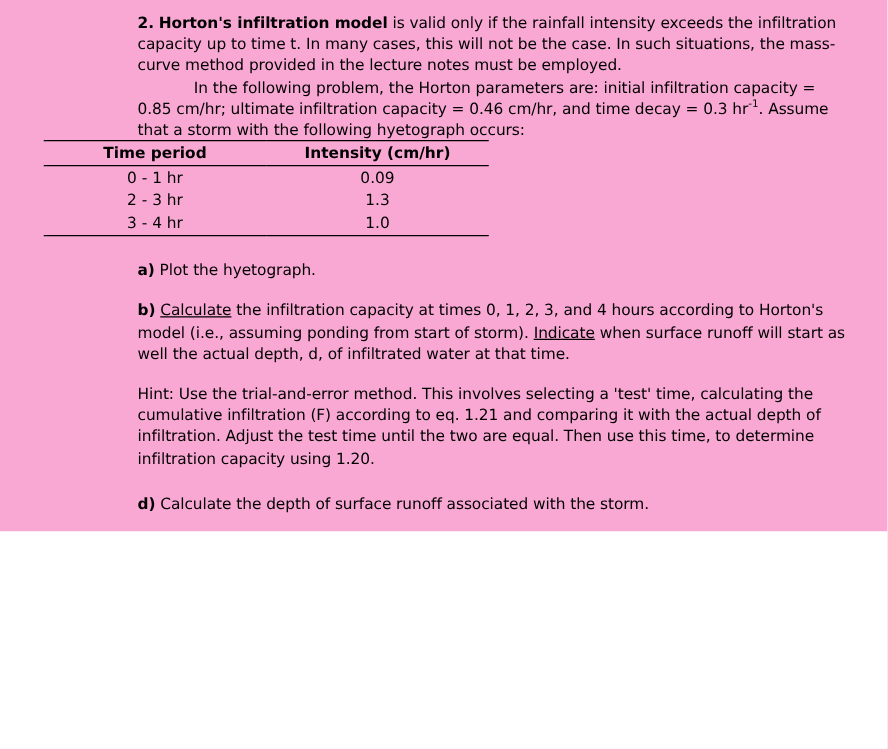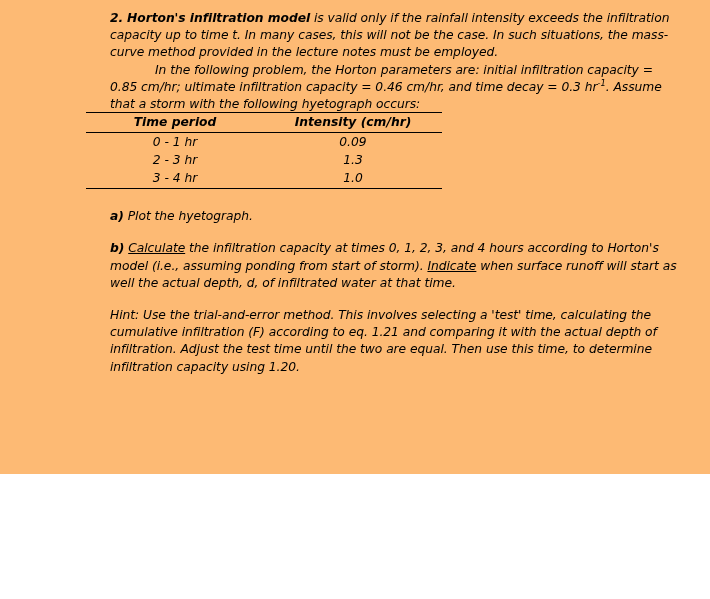--- a/index.html
+++ b/index.html
@@ -10,25 +10,24 @@
   body {
     width: 710px;
     height: 599px;
     overflow: hidden;
     font-family: "DejaVu Sans", sans-serif;
     color: #000000;
   }
   .page {
     position: relative;
     width: 710px;
-    height: 474px;
-    background: #fdba74;
+    height: 425px;
+    background: #f9a8d4;
     box-sizing: border-box;
     padding: 10px 0 0 0;
-    font-style: italic;
   }
   .body-block {
     margin: 0 14px 0 110px;
     padding-right: 14px;
     font-size: 12.3px;
     line-height: 17.2px;
     text-align: left;
     letter-spacing: -0.05px;
   }
   .para {
@@ -47,21 +46,21 @@
   sup {
     font-size: 0.68em;
     vertical-align: super;
     line-height: 0;
   }
   .label { font-weight: bold; }
 
   
   .table-wrap {
     margin: -1px 0 0 0;
-    padding-left: 86px;
+    padding-left: 35px;
   }
   table.hyeto {
     border-collapse: collapse;
     width: 356px;
     font-size: 12.3px;
     table-layout: fixed;
   }
   table.hyeto th,
   table.hyeto td {
     text-align: center;
@@ -137,16 +136,17 @@
 
     <p class="para"><span class="label">b)</span><span> </span><span class="u">Calculate</span><span> the infiltration capacity at times 0, 1, 2, 3, and 4 hours according to Horton's model (i.e., assuming ponding from start of storm). </span><span class="u">Indicate</span><span> when surface runoff will start as well the actual depth, d, of infiltrated water at that time.</span></p>
 
     <div class="gap-md"></div>
 
 
     <p class="para">Hint: Use the trial-and-error method. This involves selecting a 'test' time, calculating the cumulative infiltration (F) according to eq. 1.21 and comparing it with the actual depth of infiltration. Adjust the test time until the two are equal. Then use this time, to determine infiltration capacity using 1.20.</p>
 
     <div class="gap-lg"></div>
 
+    <p class="para"><span class="label">d)</span><span> Calculate the depth of surface runoff associated with the storm.</span></p>
 
   </div>
 
 </div>
 
 </body></html>

